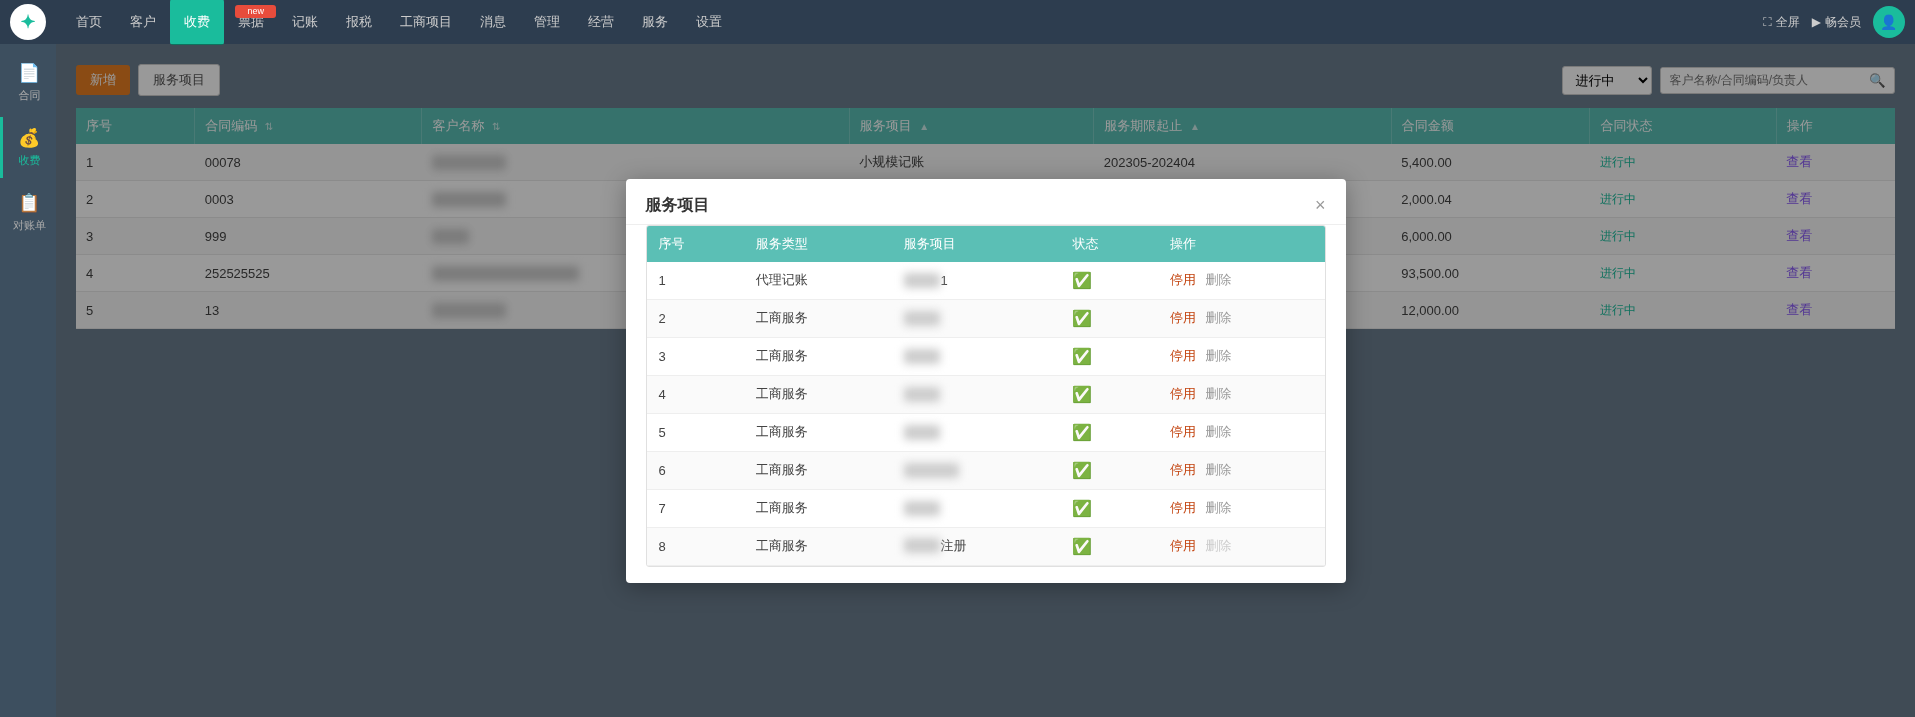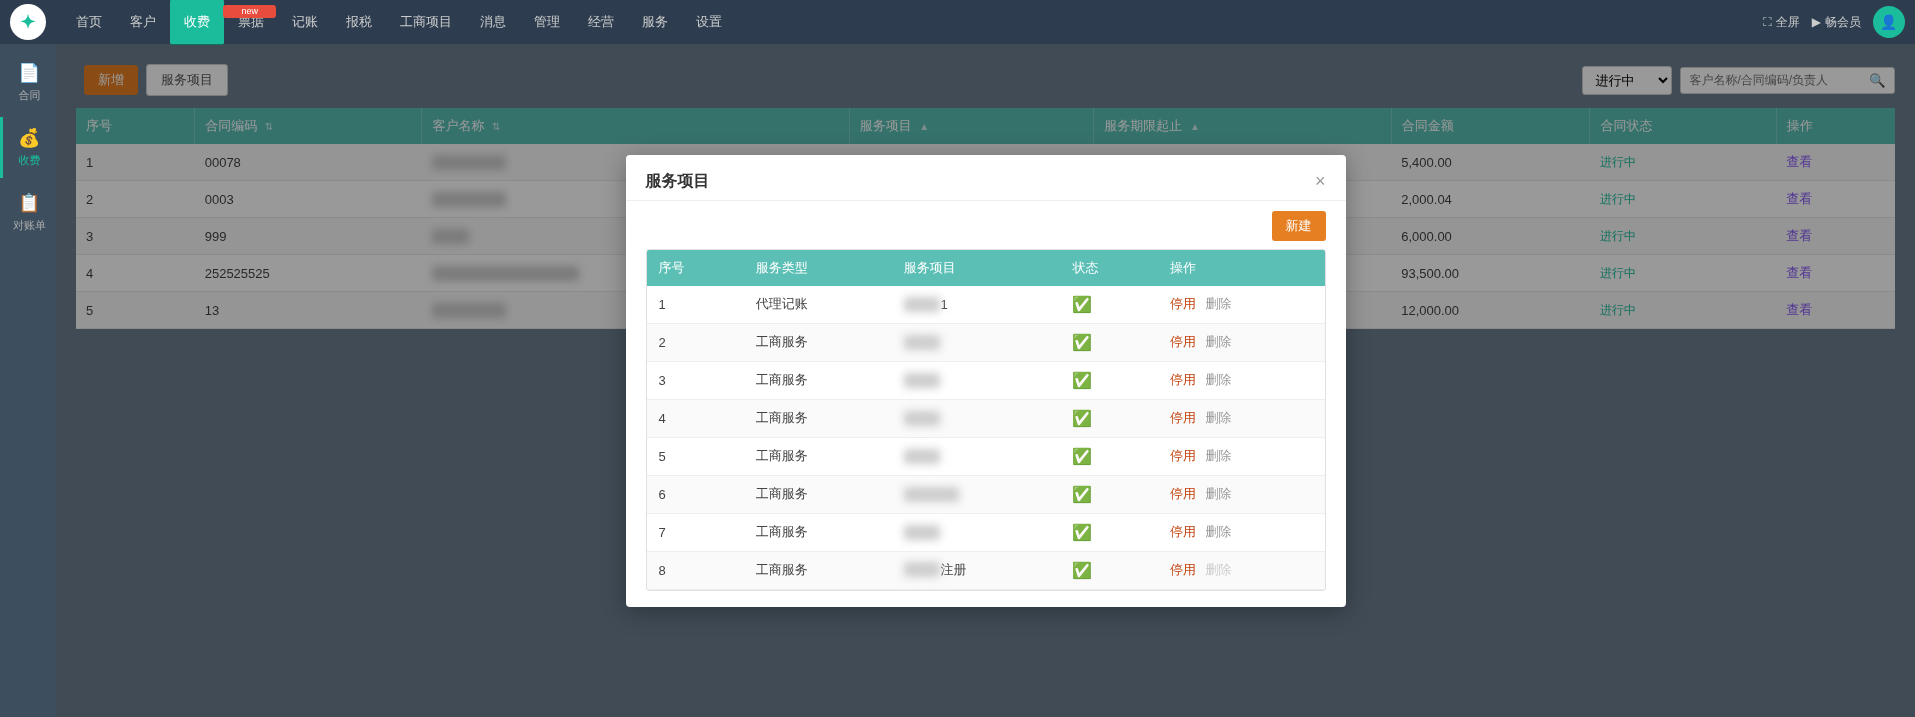--- a/index.html
+++ b/index.html
@@ -17,21 +17,21 @@
       margin-right: 16px; color: #1abc9c; font-size: 18px; font-weight: bold;
     }
     .top-nav .nav-item {
       padding: 0 14px; height: 46px; display: flex; align-items: center;
       cursor: pointer; color: #ccc; font-size: 13px; position: relative;
     }
     .top-nav .nav-item.active { background: #1abc9c; color: #fff; border-radius: 3px; }
     .nav-badge {
       position: absolute; top: 6px; right: 2px;
       background: #e74c3c; color: #fff; font-size: 9px;
-      border-radius: 3px; padding: 1px 18px; line-height: 1.2;
+      border-radius: 3px; padding: 1px 12px; line-height: 1.2;
     }
     .top-nav-right {
       margin-left: auto; display: flex; align-items: center; gap: 12px; color: #ccc;
     }
     .top-nav-right .avatar {
       width: 32px; height: 32px; border-radius: 50%; background: #1abc9c;
       display: flex; align-items: center; justify-content: center; color: #fff; font-size: 14px;
     }
     .top-nav-right .ctrl-btn {
       display: flex; align-items: center; gap: 4px; cursor: pointer; font-size: 12px;
@@ -54,40 +54,40 @@
     .sidebar-item.active { color: #1abc9c; border-left: 3px solid #1abc9c; }
     .sidebar-icon { font-size: 18px; }
 
     
     .content-area {
       flex: 1; background: #6b7d8e; padding: 20px; position: relative; overflow: hidden;
     }
 
     
     .table-toolbar {
-      display: flex; align-items: center; gap: 8px; margin-bottom: 12px; margin-left: 8px;
+      display: flex; align-items: center; gap: 8px; margin-bottom: 12px;
     }
     .btn-new {
       background: #e67e22; color: #fff; border: none;
       padding: 6px 14px; border-radius: 3px; cursor: pointer; font-size: 13px;
     }
     .btn-service {
       background: #fff; color: #555; border: 1px solid #ccc;
       padding: 6px 14px; border-radius: 3px; cursor: pointer; font-size: 13px;
     }
     .toolbar-right {
       margin-left: auto; display: flex; align-items: center; gap: 8px;
     }
     .filter-select {
       border: 1px solid #ccc; border-radius: 3px; padding: 5px 8px;
       background: #fff; font-size: 13px; min-width: 90px;
     }
     .search-box {
       display: flex; align-items: center;
-      border: 1px solid #ccc; border-radius: 3px; background: #fff; overflow: hidden;
+      border: 1px solid #ccc; border-radius: 3px; background: #fff; overflow: hidden; gap: 20px;
     }
     .search-box input {
       border: none; outline: none; padding: 5px 8px; font-size: 12px; width: 180px;
       color: #999;
     }
     .search-box .search-icon-btn {
       background: none; border: none; cursor: pointer; padding: 5px 8px; color: #888;
     }
 
     
@@ -315,23 +315,20 @@
         </tr>
       </tbody>
     </table>
 
     <div class="overlay">
       <div class="modal">
         <div class="modal-header">
           <span class="modal-title">服务项目</span>
           <button class="modal-close">×</button>
         </div>
-        <div class="modal-toolbar">
-          <button class="btn-new">新建</button>
-        </div>
         <div class="modal-body">
           <div class="modal-table-wrapper">
             <table class="modal-table">
               <thead>
                 <tr>
                   <th>序号</th>
                   <th>服务类型</th>
                   <th>服务项目</th>
                   <th>状态</th>
                   <th>操作</th>

